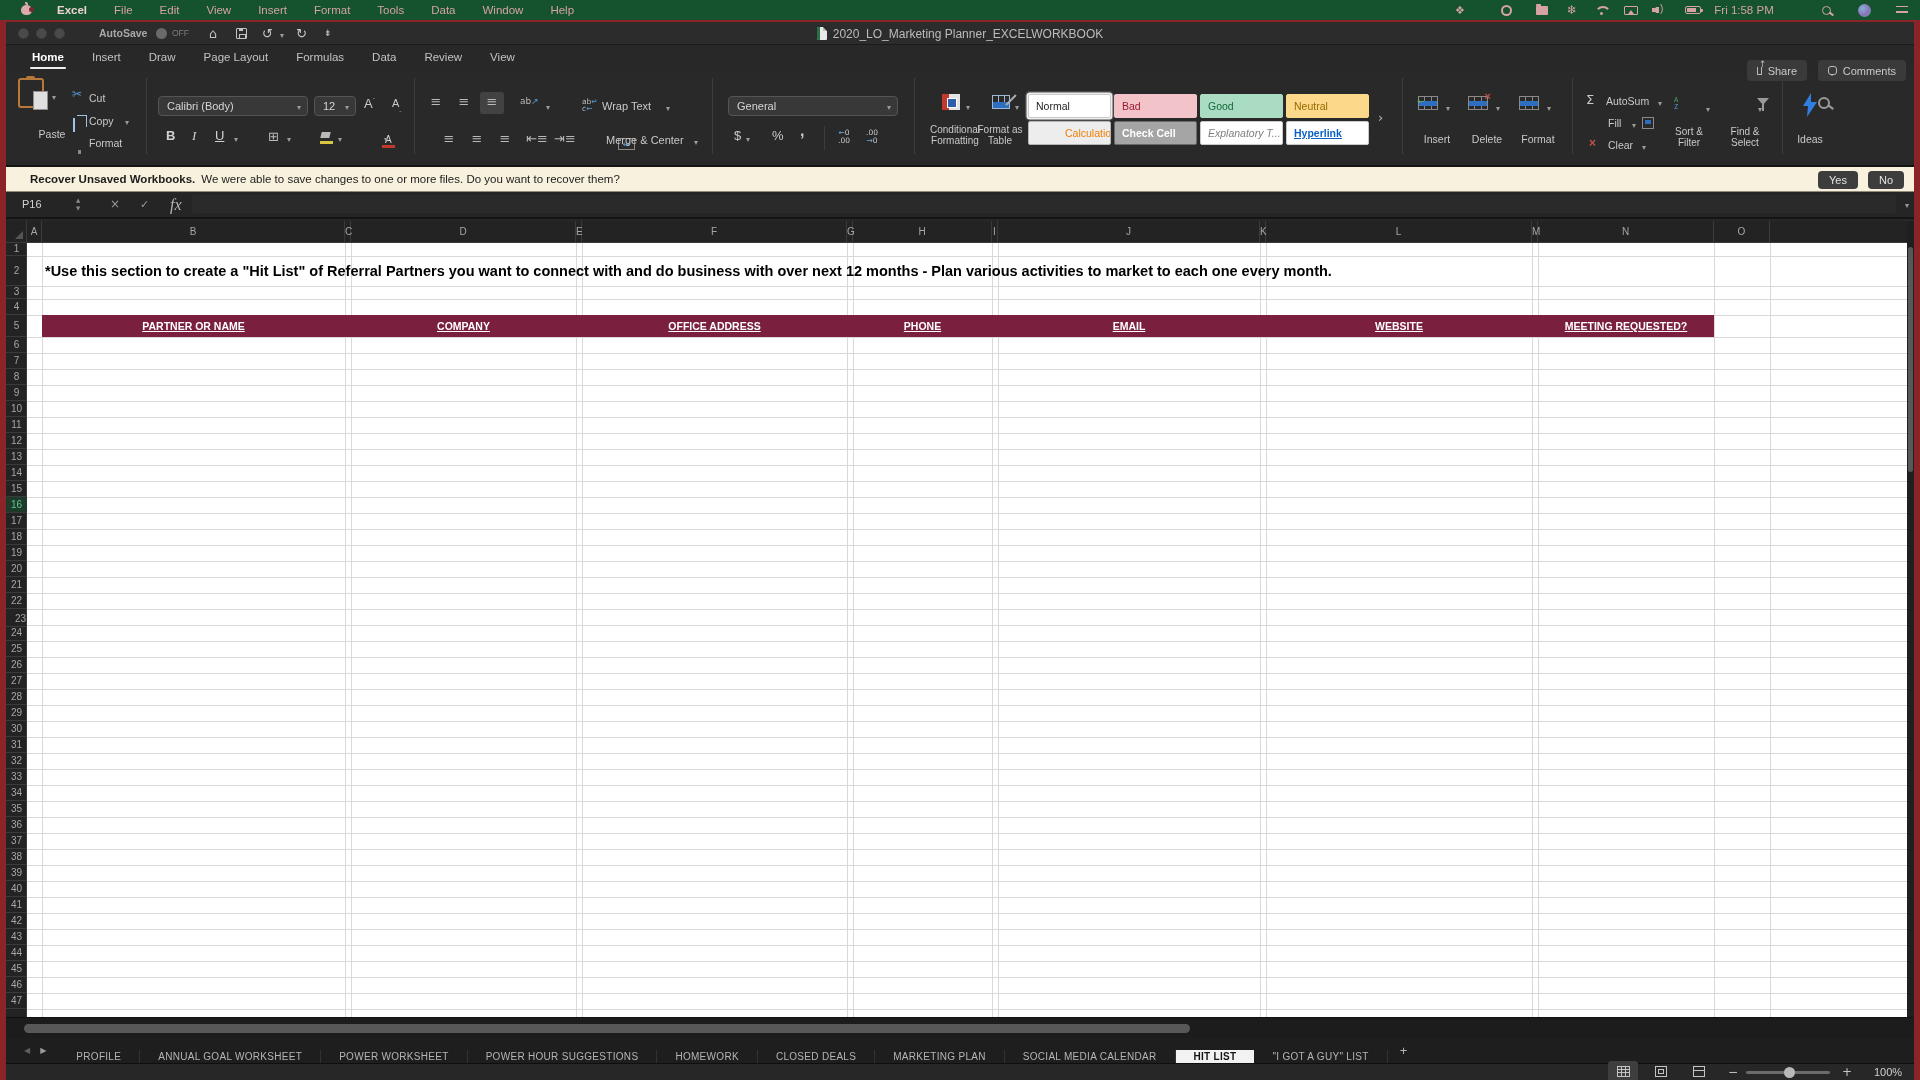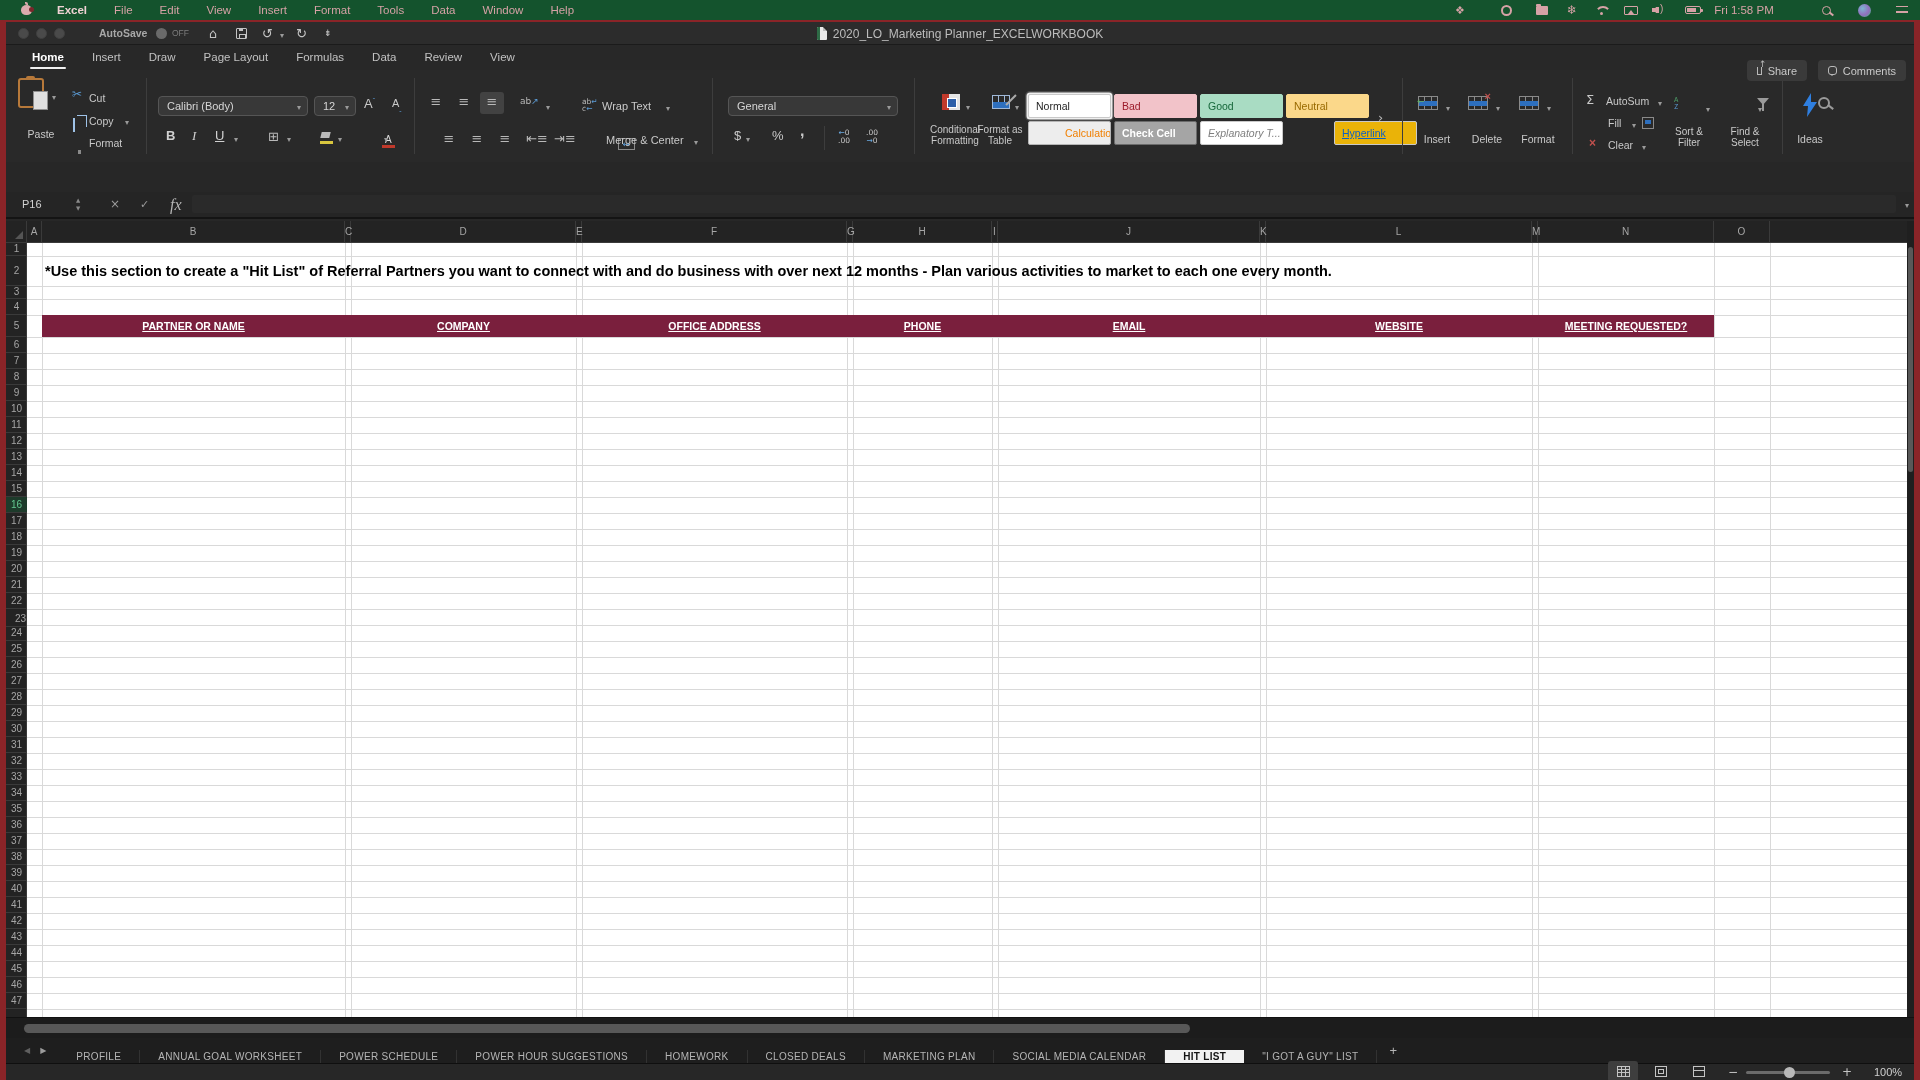--- a/index.html
+++ b/index.html
@@ -271,21 +271,21 @@
   </div>
   <div class="chipbtn" style="left:1812px;width:88px;">
     <span class="bubble"></span>
     <span>Comments</span>
   </div>
 
   <div class="ribbon">
     
     <div class="pasteic" style="left:12px;top:8px;"></div>
     <span class="abs chev" style="left:46px;top:20px;"></span>
-    <span class="abs rlbl" style="left:9px;top:58px;width:52px;text-align:center;">Paste</span>
+    <span class="abs rlbl" style="left:20px;top:58px;width:52px;text-align:center;">Paste</span>
     <span class="abs scis g" style="left:66px;top:17px;">✂</span>
     <span class="abs rlbl" style="left:83px;top:22px;">Cut</span>
     <span class="abs copyic" style="left:67px;top:46px;"></span>
     <span class="abs rlbl" style="left:83px;top:45px;">Copy</span>
     <span class="abs chev" style="left:119px;top:45px;"></span>
     <span class="abs brushic" style="left:69px;top:66px;"></span>
     <span class="abs rlbl" style="left:83px;top:67px;">Format</span>
     <div class="vdiv" style="left:140px;"></div>
 
     
@@ -352,21 +352,21 @@
     <span class="abs chev" style="left:1009px;top:30px;"></span>
     <div class="abs rlbl2" style="left:968px;top:54px;width:52px;">Format as Table</div>
     <div class="abs" id="stylegal" style="left:1022px;top:24px;width:342px;height:52px;">
         <div class="chip" style="left: 0px; top: 0px; background: rgb(255, 255, 255); color: rgb(31, 31, 31); font-weight: 400; font-style: normal; text-decoration: none; border: 1px solid rgb(201, 201, 201); box-shadow: rgb(239, 239, 239) 0px 0px 0px 1.5px, rgb(74, 74, 74) 0px 0px 0px 3px;">Normal</div>
         <div class="chip" style="left: 86px; top: 0px; background: rgb(242, 195, 201); color: rgb(156, 27, 43); font-weight: 400; font-style: normal; text-decoration: none; border: 1px solid rgb(242, 195, 201);">Bad</div>
         <div class="chip" style="left: 172px; top: 0px; background: rgb(169, 220, 195); color: rgb(23, 104, 59); font-weight: 400; font-style: normal; text-decoration: none; border: 1px solid rgb(169, 220, 195);">Good</div>
         <div class="chip" style="left: 258px; top: 0px; background: rgb(251, 216, 138); color: rgb(153, 106, 0); font-weight: 400; font-style: normal; text-decoration: none; border: 1px solid rgb(251, 216, 138);">Neutral</div>
         <div class="chip" style="left: 0px; top: 27px; background: rgb(237, 237, 237); color: rgb(240, 127, 0); font-weight: 400; font-style: normal; text-decoration: none; border: 1px solid rgb(181, 181, 181); padding-left: 36px;">Calculation</div>
         <div class="chip" style="left: 86px; top: 27px; background: rgb(165, 165, 165); color: rgb(255, 255, 255); font-weight: 700; font-style: normal; text-decoration: none; border: 1px solid rgb(107, 107, 107);">Check Cell</div>
         <div class="chip" style="left: 172px; top: 27px; background: rgb(255, 255, 255); color: rgb(127, 127, 127); font-weight: 400; font-style: italic; text-decoration: none; border: 1px solid rgb(201, 201, 201);">Explanatory T...</div>
-        <div class="chip" style="left: 258px; top: 27px; background: #eab308; color: rgb(11, 97, 198); font-weight: 400; font-style: normal; text-decoration: underline; border: 1px solid rgb(201, 201, 201); margin-left: 48px;">Hyperlink</div>
+        <div class="chip" style="left: 258px; top: 27px; background: #ffffff; color: rgb(11, 97, 198); font-weight: 700; font-style: normal; text-decoration: underline; border: 1px solid rgb(201, 201, 201);">Hyperlink</div>
       </div>
     <span class="gal-chev g" style="left:1372px;top:40px;">›</span>
     <div class="vdiv" style="left:1396px;"></div>
 
     
     <span class="tblic ins" style="left:1412px;top:26px;"></span>
     <span class="abs chev" style="left:1440px;top:31px;"></span>
     <span class="abs rlbl" style="left:1409px;top:63px;width:44px;text-align:center;">Insert</span>
     <span class="tblic del" style="left:1462px;top:26px;"></span>
     <span class="abs chev" style="left:1490px;top:31px;"></span>
@@ -393,20 +393,26 @@
     <span class="abs magr" style="left:1728px;top:26px;"></span>
     <span class="abs chev" style="left:1752px;top:32px;"></span>
     <div class="abs rlbl2" style="left:1714px;top:56px;width:50px;">Find &amp; Select</div>
     <div class="vdiv" style="left:1776px;"></div>
     <svg class="abs" style="left:1794px;top:22px;" width="20" height="26" viewBox="0 0 20 26">
       <path d="M11 1 L3 14 h5 L7 25 L17 10 h-6 z" fill="#2f7fe0"></path>
       </svg>
     <span class="abs rlbl" style="left:1784px;top:63px;width:40px;text-align:center;">Ideas</span>
   </div>
 
+  <div class="notif">
+    <b>Recover Unsaved Workbooks.</b>
+    <span>We were able to save changes to one or more files. Do you want to recover them?</span>
+    <span class="nbtn" style="right:56px;">Yes</span>
+    <span class="nbtn" style="right:10px;">No</span>
+  </div>
 
   <div class="fbar">
     <span class="fb-it" style="left:16px;color:#d2d2d2;">P16</span>
     <span class="stepper" style="left:70px;">▲<br>▼</span>
     <span class="fb-it g" style="left:104px;font-size:12px;">×</span>
     <span class="fb-it g" style="left:134px;font-size:11px;">✓</span>
     <span class="fb-it fxi" style="left:164px;">fx</span>
     <div class="fb-input"></div>
     <span class="fb-it chev" style="right:5px;"></span>
   </div>
@@ -561,21 +567,21 @@
     </div>
 
   <div class="tabsbar">
     <div class="tabnav">
       <span style="color:#5f5f5f;">◀</span>
       <span style="color:#9c9c9c;">▶</span>
     </div>
     <div id="stabs" style="display:flex;align-items:stretch;">
         <span class="stab">PROFILE</span>
         <span class="stab">ANNUAL GOAL WORKSHEET</span>
-        <span class="stab">POWER SCHEDULE</span>
+        <span class="stab">POWER WORKSHEET</span>
         <span class="stab">POWER HOUR SUGGESTIONS</span>
         <span class="stab">HOMEWORK</span>
         <span class="stab">CLOSED DEALS</span>
         <span class="stab">MARKETING PLAN</span>
         <span class="stab">SOCIAL MEDIA CALENDAR</span>
         <span class="stab active">HIT LIST</span>
         <span class="stab">"I GOT A GUY" LIST</span>
       </div>
     <div class="addtab">+</div>
   </div>

